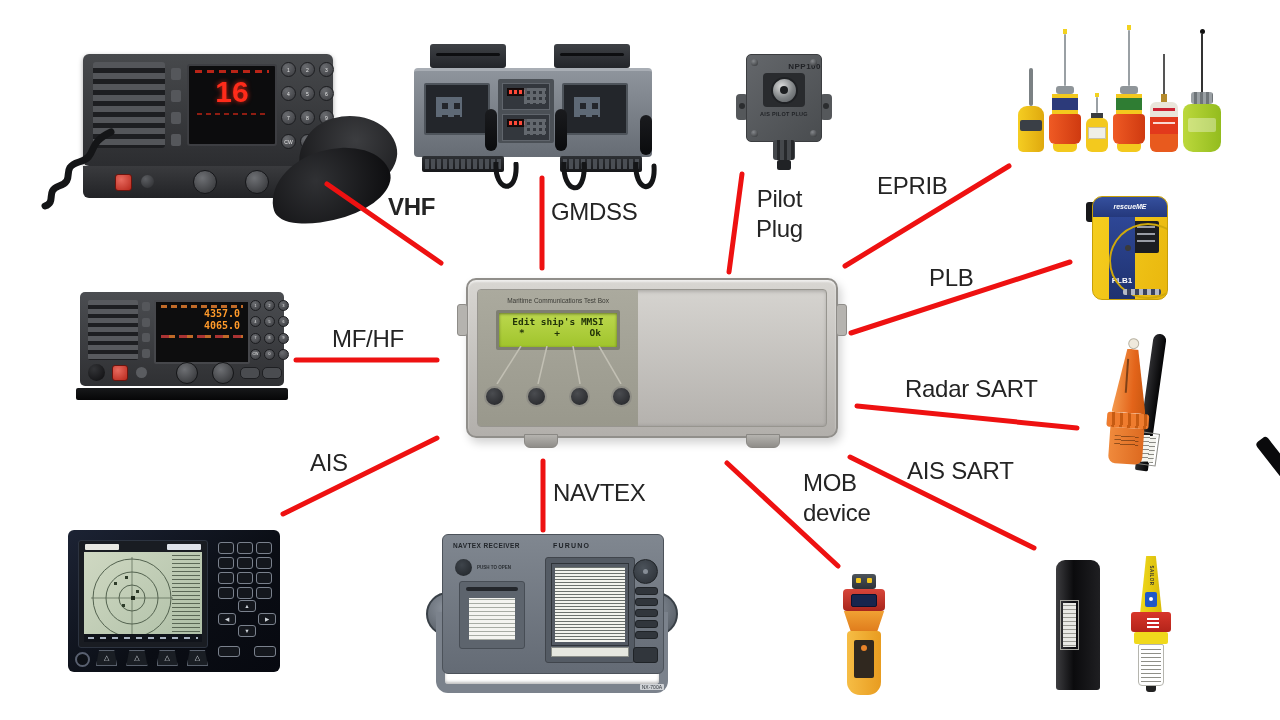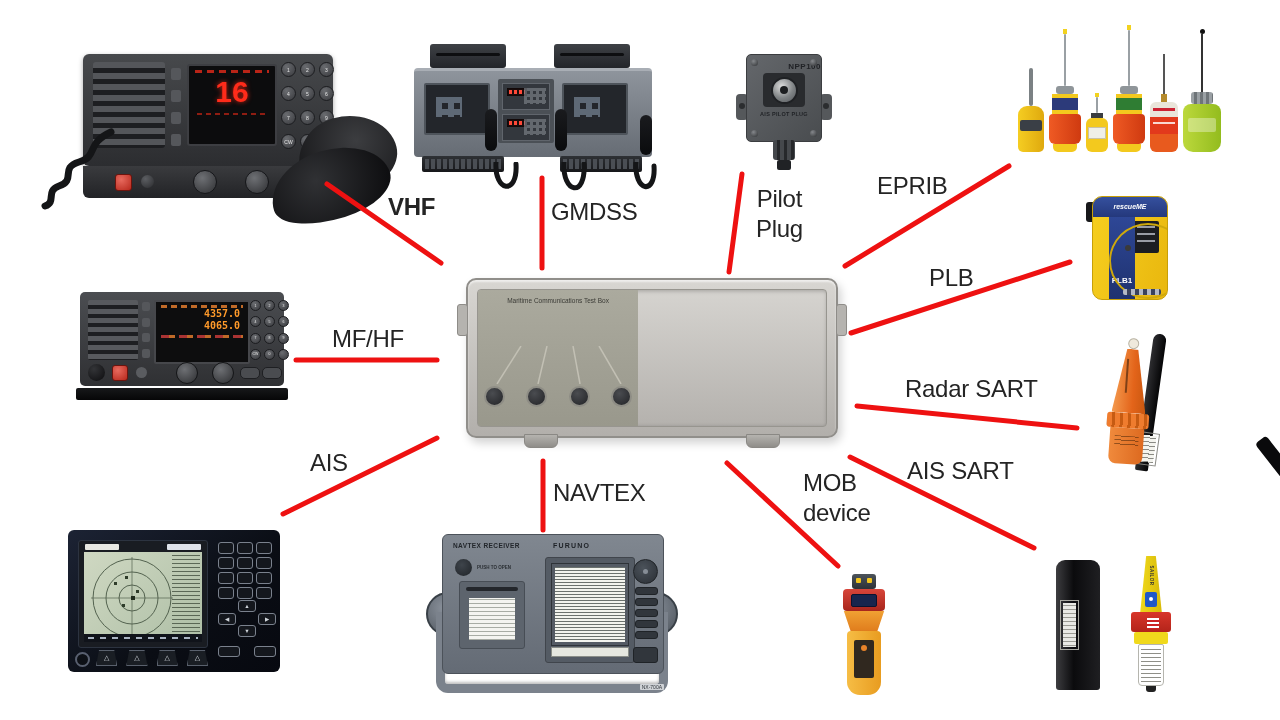--- a/index.html
+++ b/index.html
@@ -661,20 +661,28 @@
 
   <div class="dev" id="tester">
     <div class="t-outer"></div>
     <div class="t-tab l"></div>
     <div class="t-tab r"></div>
     <div class="t-foot l"></div>
     <div class="t-foot r"></div>
     <div class="t-inner">
       <div class="t-left">
         <div class="t-title">Maritime Communications Test Box</div>
+        <div class="t-lcd">
+          <div class="t-l1">Edit ship's MMSI</div>
+          <div class="t-l2">
+            <span>*</span>
+            <span>+</span>
+            <span>Ok</span>
+          </div>
+        </div>
         <svg class="t-fan" width="150" height="38" viewBox="0 0 150 38">
           <path d="M38,0 L14,38" stroke="#c2c0b4" stroke-width="1.5" fill="none"></path>
           <path d="M64,0 L55,38" stroke="#c2c0b4" stroke-width="1.5" fill="none"></path>
           <path d="M90,0 L97,38" stroke="#c2c0b4" stroke-width="1.5" fill="none"></path>
           <path d="M116,0 L138,38" stroke="#c2c0b4" stroke-width="1.5" fill="none"></path>
         </svg>
         <div class="t-keys">
           <span class="t-key"></span>
           <span class="t-key"></span>
           <span class="t-key"></span>

